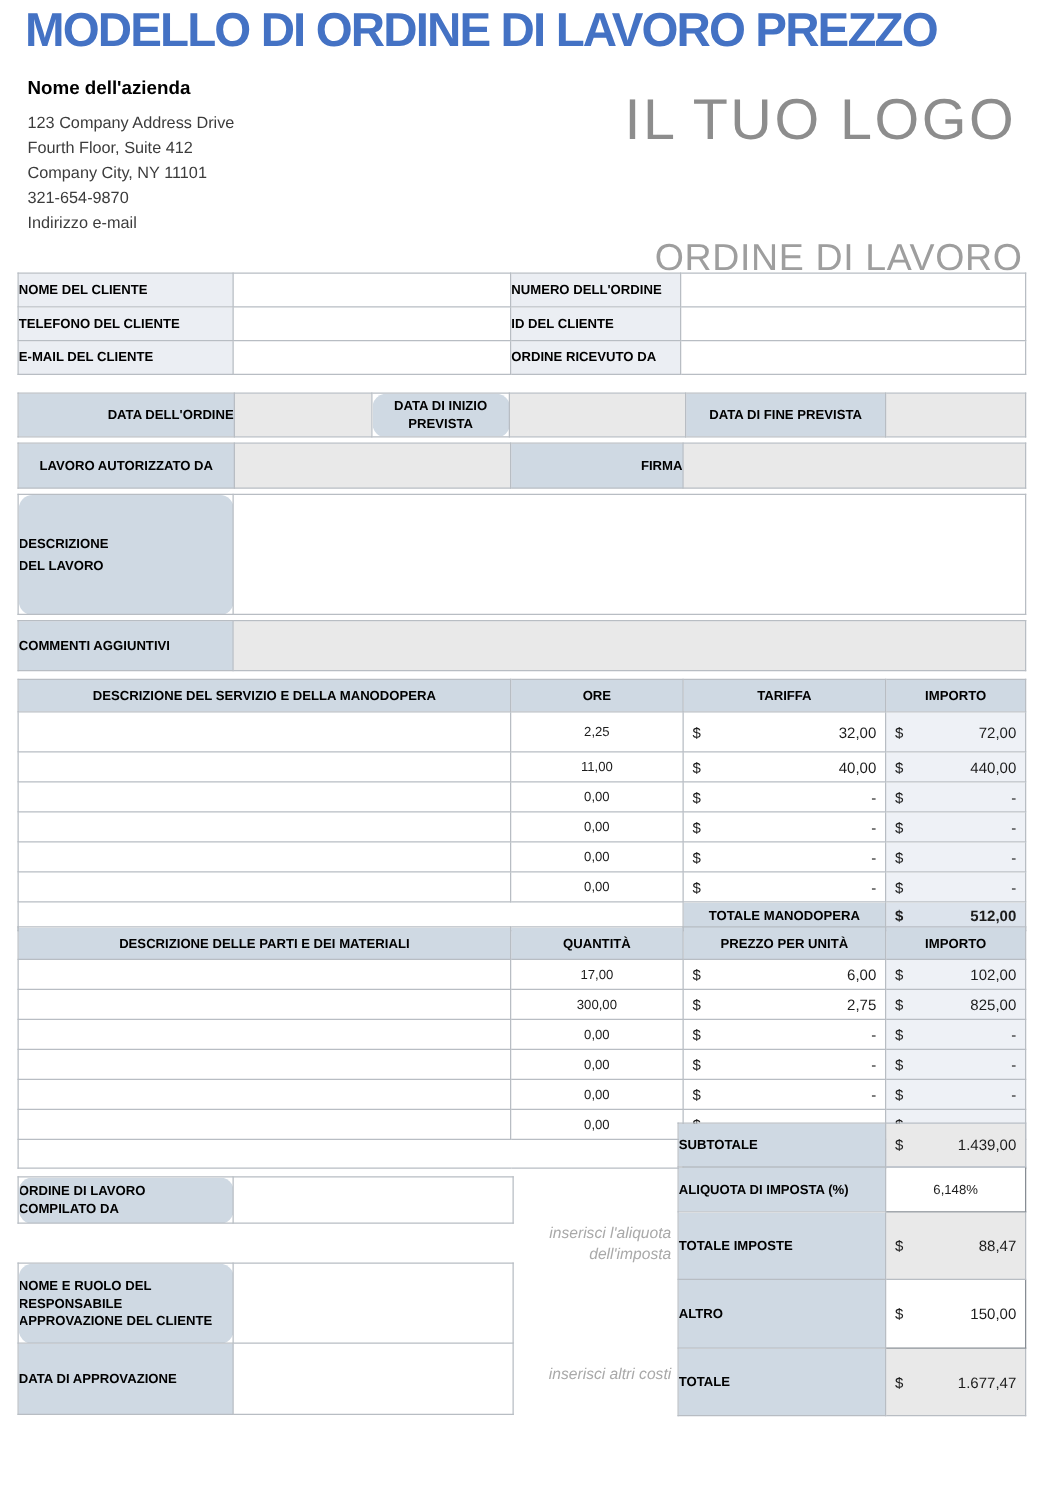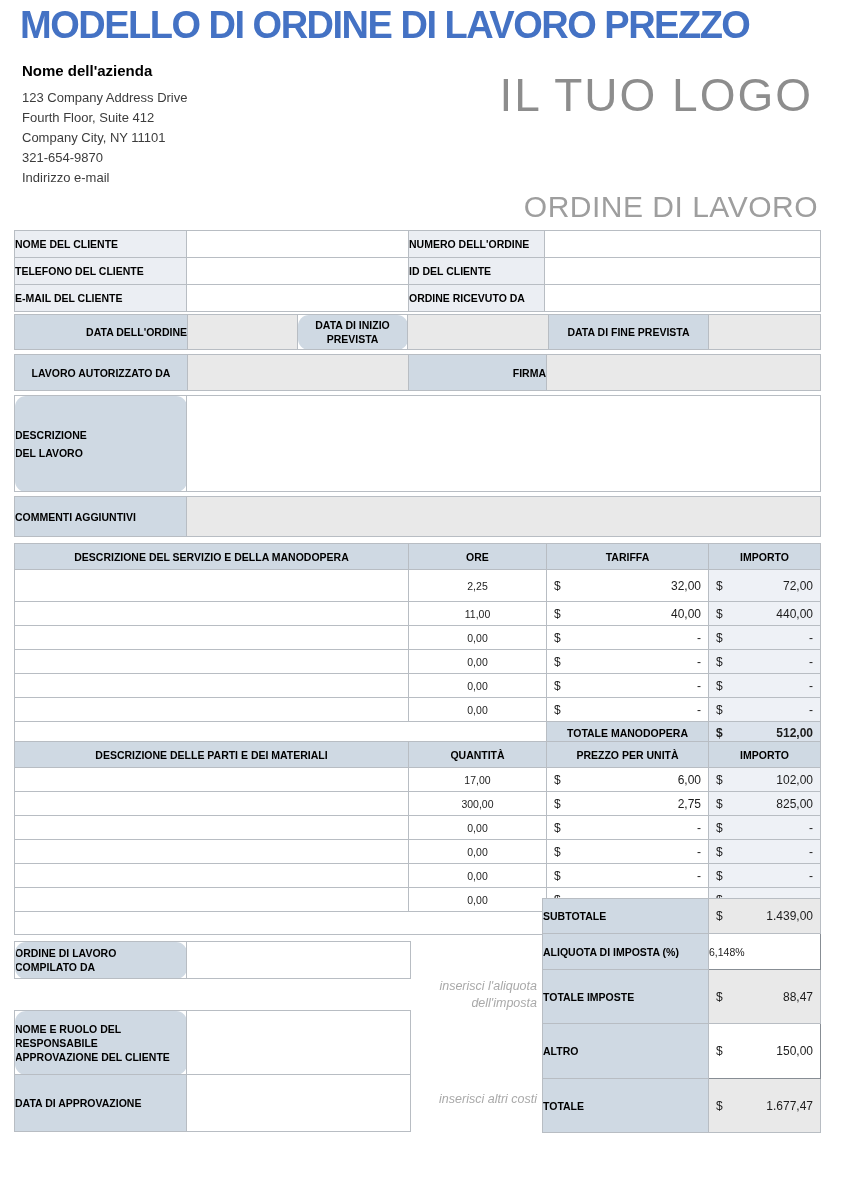--- a/index.html
+++ b/index.html
@@ -42,21 +42,21 @@
   .fw { background:#ffffff; }
 
   .lbl  { font-weight:bold; text-align:left;  padding-left:8px;  line-height:14px; }
   .lblc { font-weight:bold; text-align:center; line-height:14px; padding:0 2px; }
   .lblr { font-weight:bold; text-align:right; padding-right:7px; line-height:14px; }
   .pre  { white-space:pre-line;border-radius:11px; }
 
   .num { font-size:12px; text-align:center; color:#1c1c1c; }
   .money .in { display:flex; justify-content:space-between; align-items:center; padding:0 7px; font-size:12px; color:#1c1c1c; }
   .bold, .bold .in { font-weight:bold; }
-  .pct { font-size:13px; color:#1c1c1c; }
+  .pct { font-size:13px; text-align:center; color:#1c1c1c; }
   .inputcell { border:1px solid #878d94 !important; }
 
   .hint {
     position:absolute; text-align:right; font-style:italic;
     font-size:12.5px; color:#a9a9a9; line-height:17px;
   }
 </style>
 </head>
 <body>
 
@@ -69,21 +69,21 @@
     <div class="cline">123 Company Address Drive</div>
     <div class="cline">Fourth Floor, Suite 412</div>
     <div class="cline">Company City, NY 11101</div>
     <div class="cline">321-654-9870</div>
     <div class="cline">Indirizzo e-mail</div>
   </div>
 
   <div class="logo-text">IL TUO LOGO</div>
   <div class="doc-type">ORDINE DI LAVORO</div>
 
-  <table class="t" style="left:14px; top:230px; width:806px;">
+  <table class="t" style="left:14px; top:218px; width:806px;">
     <colgroup>
         <col style="width:172px">
         <col style="width:222px">
         <col style="width:136px">
         <col style="width:276px">
       </colgroup>
     <tbody>
         <tr style="height:27px">
       <td class="fl lbl">NOME DEL CLIENTE</td>
       <td class="fw"></td>

